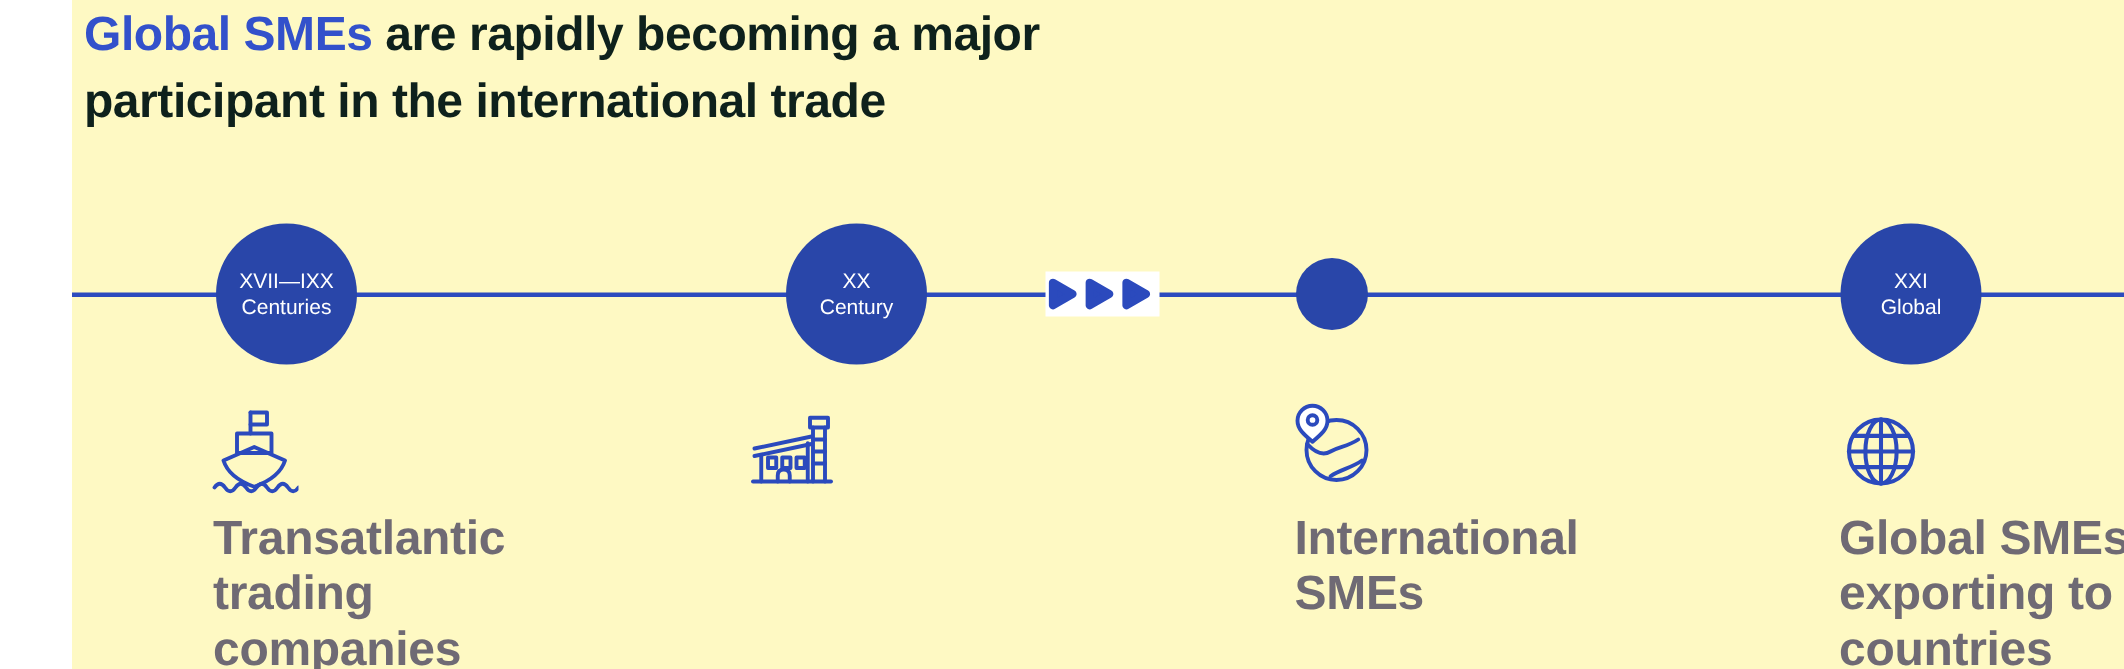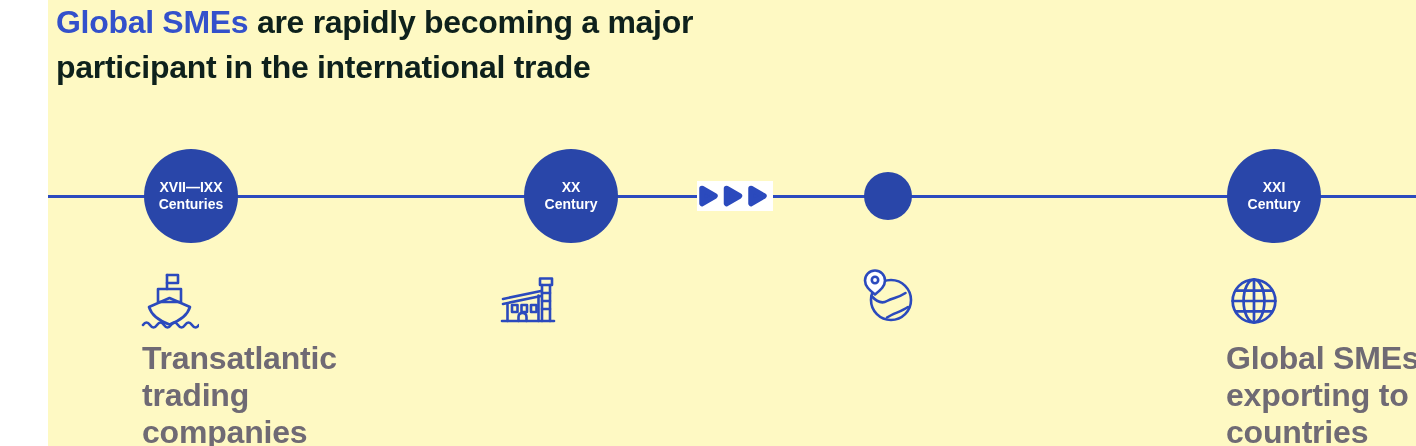--- a/index.html
+++ b/index.html
@@ -31,21 +31,21 @@
     display:flex;align-items:center;justify-content:center;
     text-align:center;
   }
   .node-lg{width:94px;height:94px;top:149px;}
   .node-sm{width:48px;height:48px;top:172px;}
   .node1{left:96px;}
   .node2{left:476px;}
   .node3{left:816px;}
   .node4{left:1179px;}
   .node-label{
-    color:#ffffff;font-weight:700;font-size:14px;line-height:17px;
+    color:#ffffff;font-weight:400;font-size:14px;line-height:17px;
     white-space:pre-line;
   }
   .arrows{
     position:absolute;left:649px;top:181px;
     background:#ffffff;
   }
   
   .stage-icon{position:absolute;}
   .icon1{left:93px;top:268px;}
   .icon2{left:452px;top:272px;}
@@ -91,21 +91,21 @@
       <path d="M54,7.5 L67,15 L54,22.5 Z"></path>
     </g>
   </svg>
 
   <div class="node node-sm node3">
     <span class="node-label"></span>
   </div>
 
   <div class="node node-lg node4">
     <span class="node-label">XXI
-Century</span>
+Global</span>
   </div>
 
   <svg class="stage-icon icon1" width="58" height="62" viewBox="0 0 58 62">
     <g class="ic">
       <path d="M26,7 V21"></path>
       <path d="M26,7 H37 V15 H26"></path>
       <rect x="17" y="21" width="23" height="13"></rect>
       <path d="M8,39 L28.5,30 L49,39 C47,45.5 41,52 28.5,56.5 C16,52 10,45.5 8,39 Z"></path>
       <path d="M2,57 q3.5,-5 7,0 t7,0 t7,0 t7,0 t7,0 t7,0 t7,0 t7,0"></path>
     </g>
@@ -134,20 +134,22 @@
 
   <svg class="stage-icon icon3" width="56" height="58" viewBox="0 0 56 58">
     <g class="ic">
       <circle cx="31" cy="34" r="20"></circle>
       <path d="M11.5,30 C17,36 22,38 27,35 C33,31.5 38,32 45.5,27"></path>
       <path d="M27,51.5 C33.5,47 41,46 48,41"></path>
       <path d="M15,4.5 C9.5,4.5 5,9 5,14.5 C5,20 9,23.5 15,28.5 C21,23.5 25,20 25,14.5 C25,9 20.5,4.5 15,4.5 Z" fill="#ffffff"></path>
       <circle cx="15" cy="14" r="3.2"></circle>
     </g>
   </svg>
+  <div class="stage-label label3">International
+SMEs</div>
 
   <svg class="stage-icon icon4" width="50" height="50" viewBox="0 0 48 48">
     <g class="ic">
       <circle cx="24" cy="24" r="20.5"></circle>
       <ellipse cx="24" cy="24" rx="10" ry="20.5"></ellipse>
       <path d="M24,3.5 V44.5"></path>
       <path d="M3.5,24 H44.5"></path>
       <path d="M6.5,14 H41.5"></path>
       <path d="M6.5,34 H41.5"></path>
     </g>

